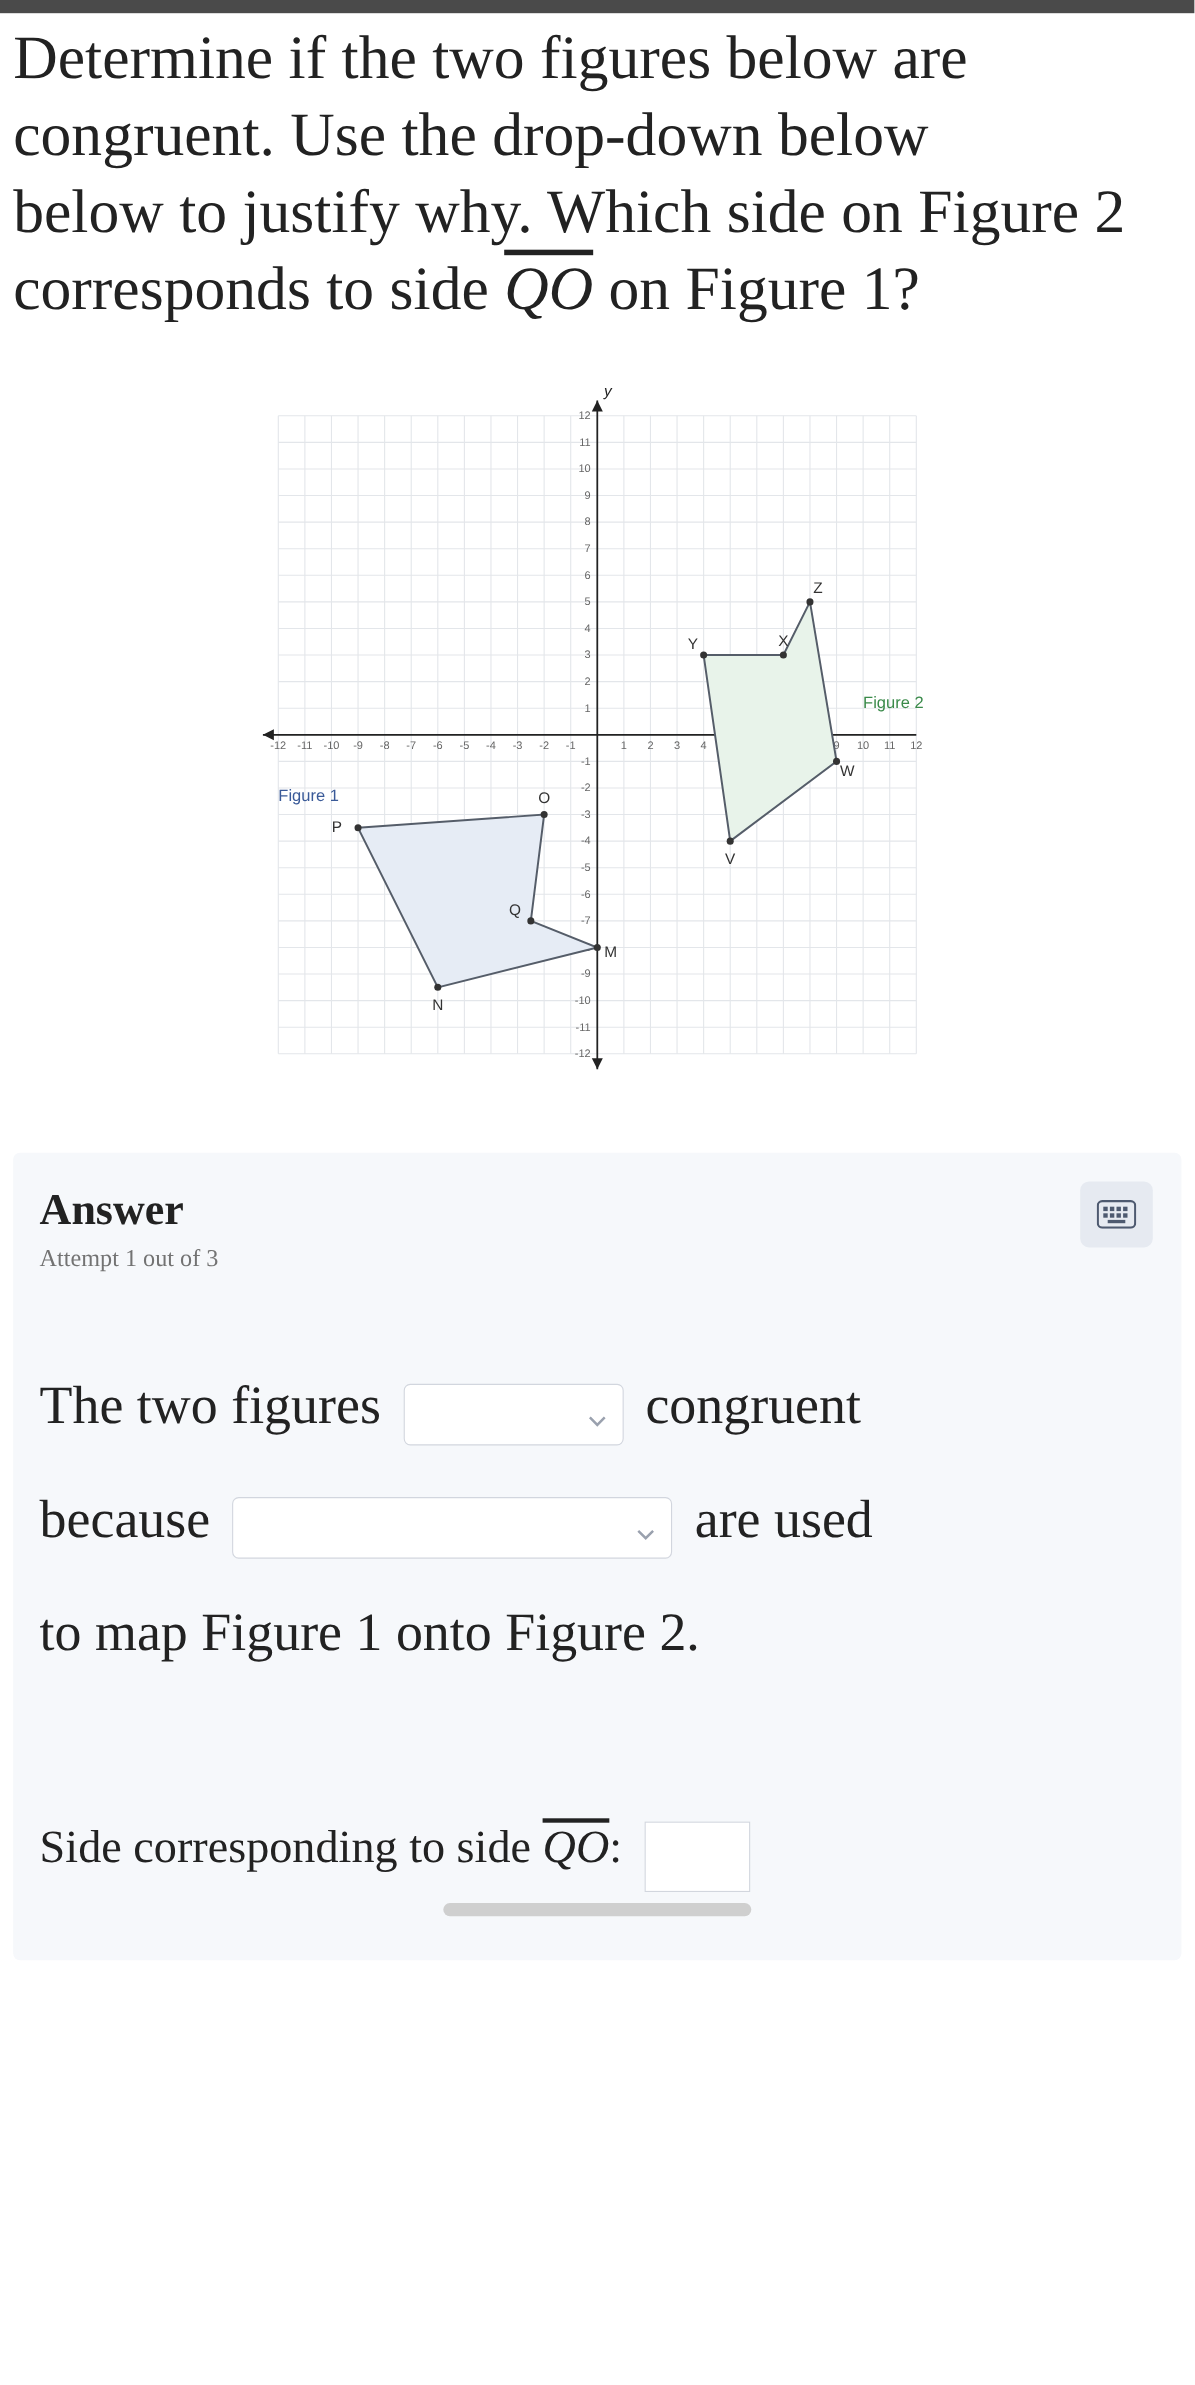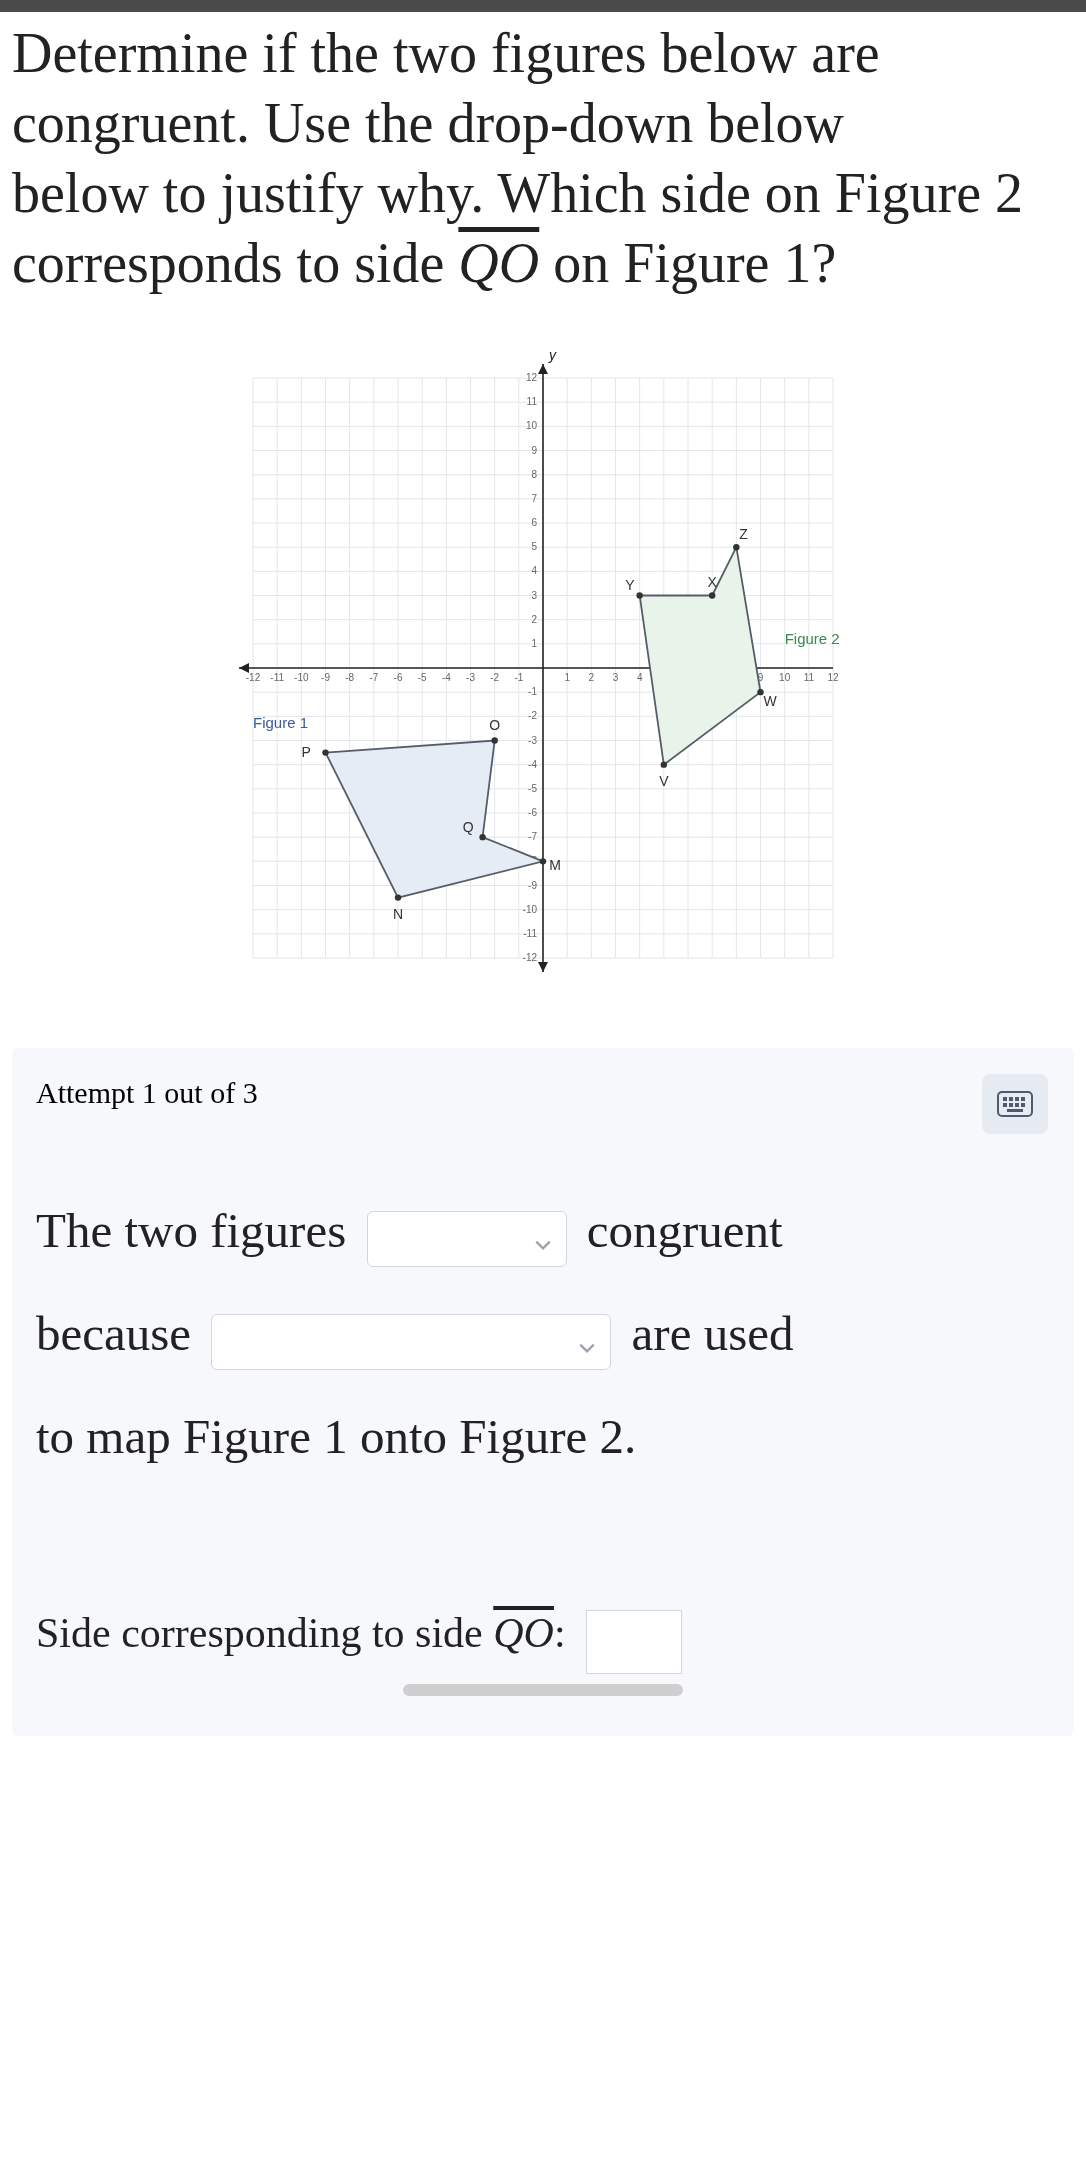--- a/index.html
+++ b/index.html
@@ -4,21 +4,21 @@
 <style>
   * { box-sizing: border-box; margin: 0; padding: 0; }
   html, body { width: 1086px; font-family: Georgia, 'Times New Roman', serif; background: #fff; color: #222; }
   .topbar { height: 12px; background: #4a4a4a; }
   .page { padding: 6px 12px 30px 12px; }
   .question { font-size: 56px; line-height: 1.25; }
   .overline { text-decoration: overline; font-style: italic; }
   .graph-wrap { display:flex; justify-content:center; margin: 50px 0 60px 0; }
   .answer-box { background: #f6f8fb; border-radius: 6px; padding: 28px 24px 40px 24px; position: relative; }
   .answer-title { font-size: 40px; font-weight: 700; margin-bottom: 8px; }
-  .attempt { font-size: 30px; color: #000000; margin-bottom: 70px; }
+  .attempt { font-size: 22px; color: #737373; margin-bottom: 70px; }
   .key-btn { position:absolute; top:26px; right:26px; width:66px; height:60px; background:#e6eaf1; border-radius:8px; display:flex; align-items:center; justify-content:center; }
   .sentence { font-size: 49px; line-height: 2.1; }
   .dd { display:inline-flex; align-items:center; justify-content:flex-end; height:56px; min-width:200px; border:1px solid #d2d6de; border-radius:6px; background:#fff; padding:0 14px; vertical-align: middle; margin: 0 8px -6px 8px; }
   .dd.wide { min-width: 400px; }
   .chev { color:#9aa1ae; font-size:22px; }
   .inp { display:inline-block; width:96px; height:64px; border:1px solid #d2d6de; background:#fff; vertical-align:middle; margin-left:10px; margin-bottom:-10px;}
   .corr { margin-top: 120px; font-size: 42px; }
   .scrollpill { width: 280px; height: 12px; background:#cfcfcf; border-radius:6px; margin: 20px auto 0 auto; }
   svg text { font-family: Arial, Helvetica, sans-serif; }
 </style>
@@ -177,20 +177,21 @@
           <rect x="12" y="6" width="4" height="4" fill="#4e5a70"></rect>
           <rect x="18" y="6" width="4" height="4" fill="#4e5a70"></rect>
           <rect x="24" y="6" width="4" height="4" fill="#4e5a70"></rect>
         <rect x="6" y="12" width="4" height="4" fill="#4e5a70"></rect>
           <rect x="12" y="12" width="4" height="4" fill="#4e5a70"></rect>
           <rect x="18" y="12" width="4" height="4" fill="#4e5a70"></rect>
           <rect x="24" y="12" width="4" height="4" fill="#4e5a70"></rect>
         <rect x="10" y="18" width="16" height="3" fill="#4e5a70"></rect>
       </svg>
     </div>
+    <div class="answer-title">Answer</div>
     <div class="attempt">Attempt 1 out of 3</div>
 
     <div class="sentence">
       <span>The two figures </span>
       <span class="dd">
         <span><svg class="chev" width="18" height="18" viewBox="0 0 16 16">
               <path d="M2 5 L8 11 L14 5" fill="none" stroke="currentColor" stroke-width="2"></path>
             </svg></span>
       </span>
       <span> congruent</span><br>

